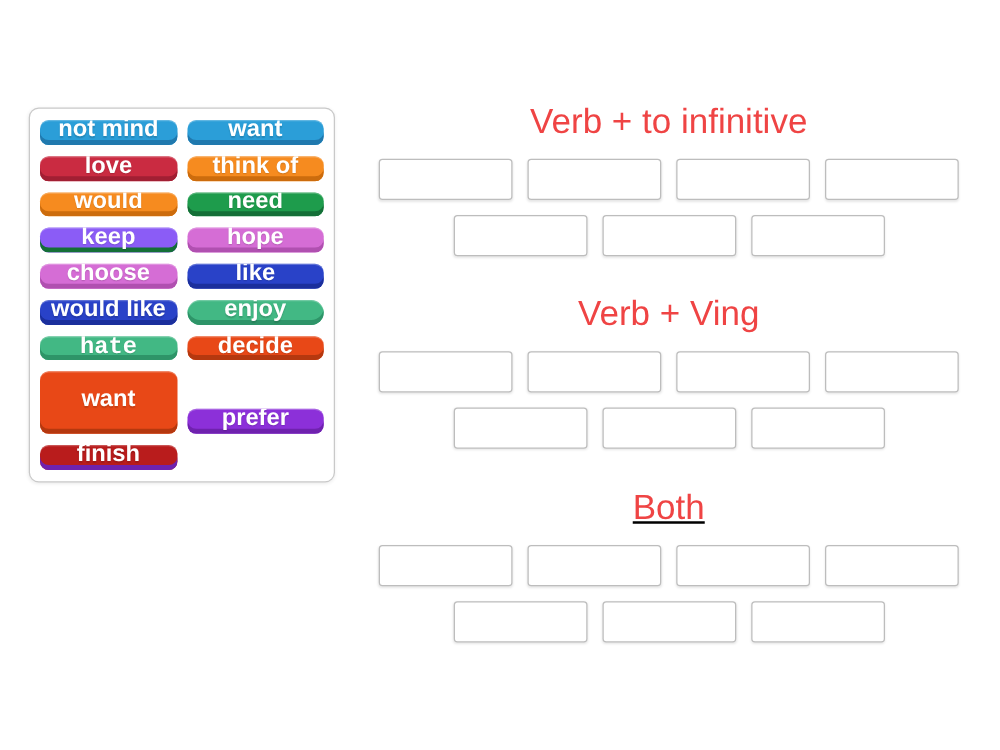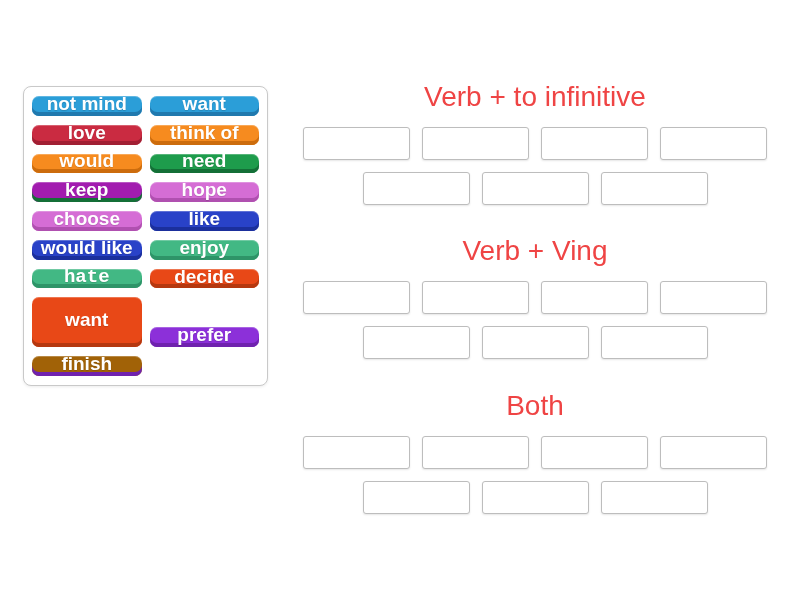--- a/index.html
+++ b/index.html
@@ -49,21 +49,21 @@
   }
   
   .group {
     position: absolute;
     left: 303px;
     width: 464px;
     text-align: center;
   }
   .group-0 { top: 82px; }
   .group-1 { top: 236px; }
-  .group-2 { top: 391px; }
+  .group-2 { top: 391px; text-decoration: underline; }
   .group-title {
     font-size: 28px;
     line-height: 30px;
     color: #ef4444;
     margin-bottom: 15px;
   }
   .slot-row {
     display: flex;
     justify-content: center;
     gap: 12px;
@@ -83,31 +83,31 @@
 <body>
 
 <div class="stage">
   <div class="tile-panel" id="tile-panel">
       <div class="tile" style="background: rgb(43, 158, 216); box-shadow: rgb(32, 121, 174) 0px -4px 0px inset, rgba(255, 255, 255, 0.25) 0px 1px 0px inset;">not mind</div>
       <div class="tile" style="background: rgb(43, 158, 216); box-shadow: rgb(32, 121, 174) 0px -4px 0px inset, rgba(255, 255, 255, 0.25) 0px 1px 0px inset;">want</div>
       <div class="tile" style="background: rgb(202, 43, 65); box-shadow: rgb(161, 31, 51) 0px -4px 0px inset, rgba(255, 255, 255, 0.25) 0px 1px 0px inset;">love</div>
       <div class="tile" style="background: rgb(246, 139, 31); box-shadow: rgb(204, 108, 13) 0px -4px 0px inset, rgba(255, 255, 255, 0.25) 0px 1px 0px inset;">think of</div>
       <div class="tile" style="background: rgb(246, 139, 31); box-shadow: rgb(204, 108, 13) 0px -4px 0px inset, rgba(255, 255, 255, 0.25) 0px 1px 0px inset;">would</div>
       <div class="tile" style="background: rgb(30, 156, 76); box-shadow: rgb(20, 111, 55) 0px -4px 0px inset, rgba(255, 255, 255, 0.25) 0px 1px 0px inset;">need</div>
-      <div class="tile" style="background: #a21caf; box-shadow: rgb(20, 111, 55) 0px -4px 0px inset, rgba(255, 255, 255, 0.25) 0px 1px 0px inset;">keep</div>
+      <div class="tile" style="background: #8b5cf6; box-shadow: rgb(20, 111, 55) 0px -4px 0px inset, rgba(255, 255, 255, 0.25) 0px 1px 0px inset;">keep</div>
       <div class="tile" style="background: rgb(213, 109, 213); box-shadow: rgb(176, 80, 176) 0px -4px 0px inset, rgba(255, 255, 255, 0.25) 0px 1px 0px inset; text-align: center;">hope</div>
       <div class="tile" style="background: rgb(213, 109, 213); box-shadow: rgb(176, 80, 176) 0px -4px 0px inset, rgba(255, 255, 255, 0.25) 0px 1px 0px inset;">choose</div>
       <div class="tile" style="background: rgb(41, 66, 200); box-shadow: rgb(27, 47, 156) 0px -4px 0px inset, rgba(255, 255, 255, 0.25) 0px 1px 0px inset;">like</div>
       <div class="tile" style="background: rgb(41, 66, 200); box-shadow: rgb(27, 47, 156) 0px -4px 0px inset, rgba(255, 255, 255, 0.25) 0px 1px 0px inset;">would like</div>
-      <div class="tile" style="background: rgb(66, 184, 132); box-shadow: rgb(46, 148, 104) 0px -4px 0px inset, rgba(255, 255, 255, 0.25) 0px 1px 0px inset;">enjoy</div>
+      <div class="tile" style="background: rgb(66, 184, 132); box-shadow: rgb(46, 148, 104) 0px -4px 0px inset, rgba(255, 255, 255, 0.25) 0px 1px 0px inset; border-radius: 18px;">enjoy</div>
       <div class="tile" style="background: rgb(66, 184, 132); box-shadow: rgb(46, 148, 104) 0px -4px 0px inset, rgba(255, 255, 255, 0.25) 0px 1px 0px inset; font-family: Liberation Mono, monospace;">hate</div>
       <div class="tile" style="background: rgb(232, 72, 23); box-shadow: rgb(181, 56, 15) 0px -4px 0px inset, rgba(255, 255, 255, 0.25) 0px 1px 0px inset;">decide</div>
       <div class="tile" style="background: rgb(232, 72, 23); box-shadow: rgb(181, 56, 15) 0px -4px 0px inset, rgba(255, 255, 255, 0.25) 0px 1px 0px inset;">want</div>
       <div class="tile" style="background: rgb(140, 48, 217); box-shadow: rgb(111, 34, 174) 0px -4px 0px inset, rgba(255, 255, 255, 0.25) 0px 1px 0px inset; margin-top: 30px;">prefer</div>
-      <div class="tile" style="background: #a16207; box-shadow: rgb(111, 34, 174) 0px -4px 0px inset, rgba(255, 255, 255, 0.25) 0px 1px 0px inset;">finish</div>
+      <div class="tile" style="background: #b91c1c; box-shadow: rgb(111, 34, 174) 0px -4px 0px inset, rgba(255, 255, 255, 0.25) 0px 1px 0px inset;">finish</div>
     </div>
   <div id="groups-area">
       <div class="group group-0">
         <div class="group-title">Verb + to infinitive</div>
         <div class="slot-row">
           <div class="slot"></div>
           <div class="slot"></div>
           <div class="slot"></div>
           <div class="slot"></div>
         </div>

